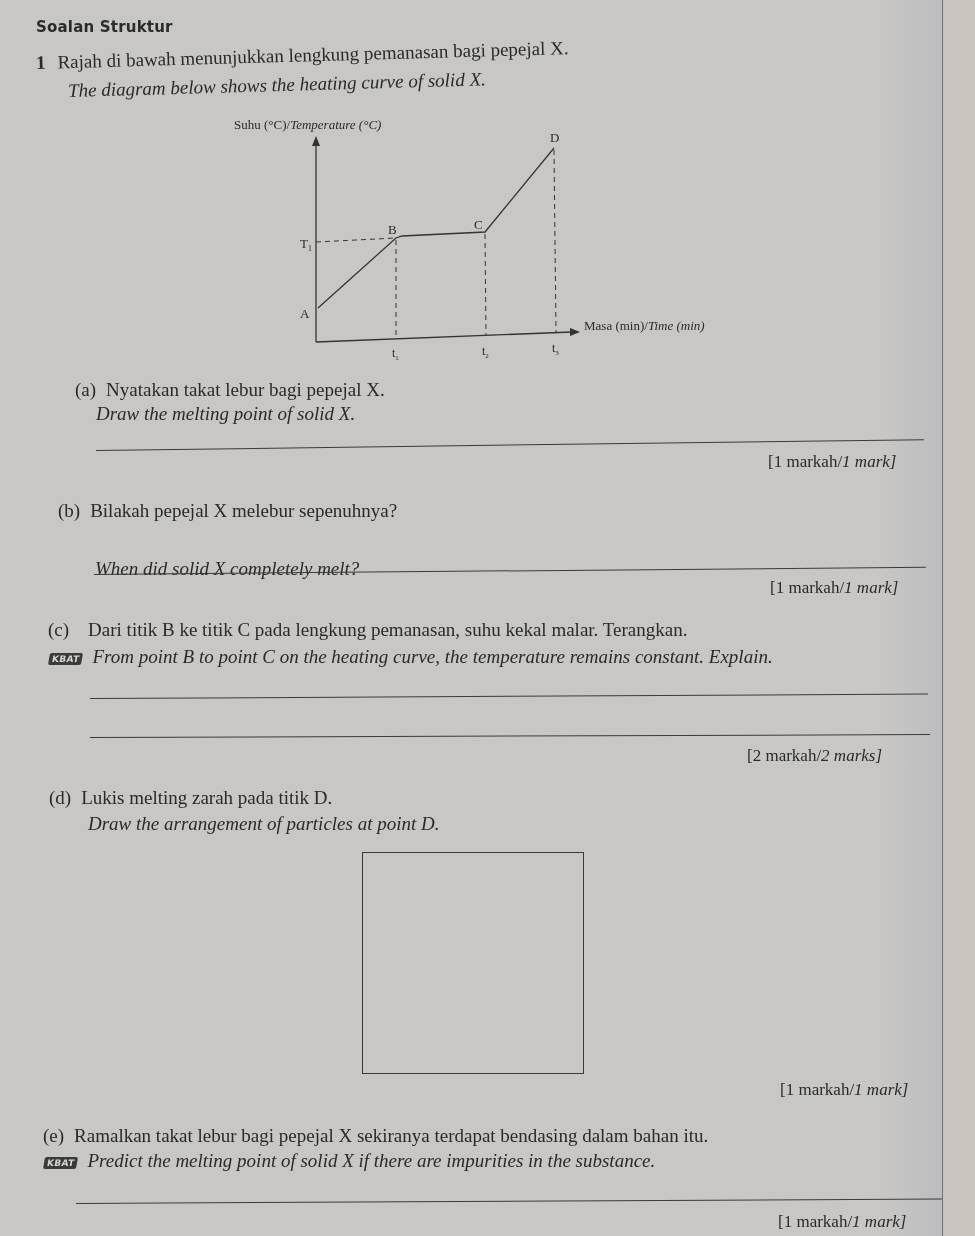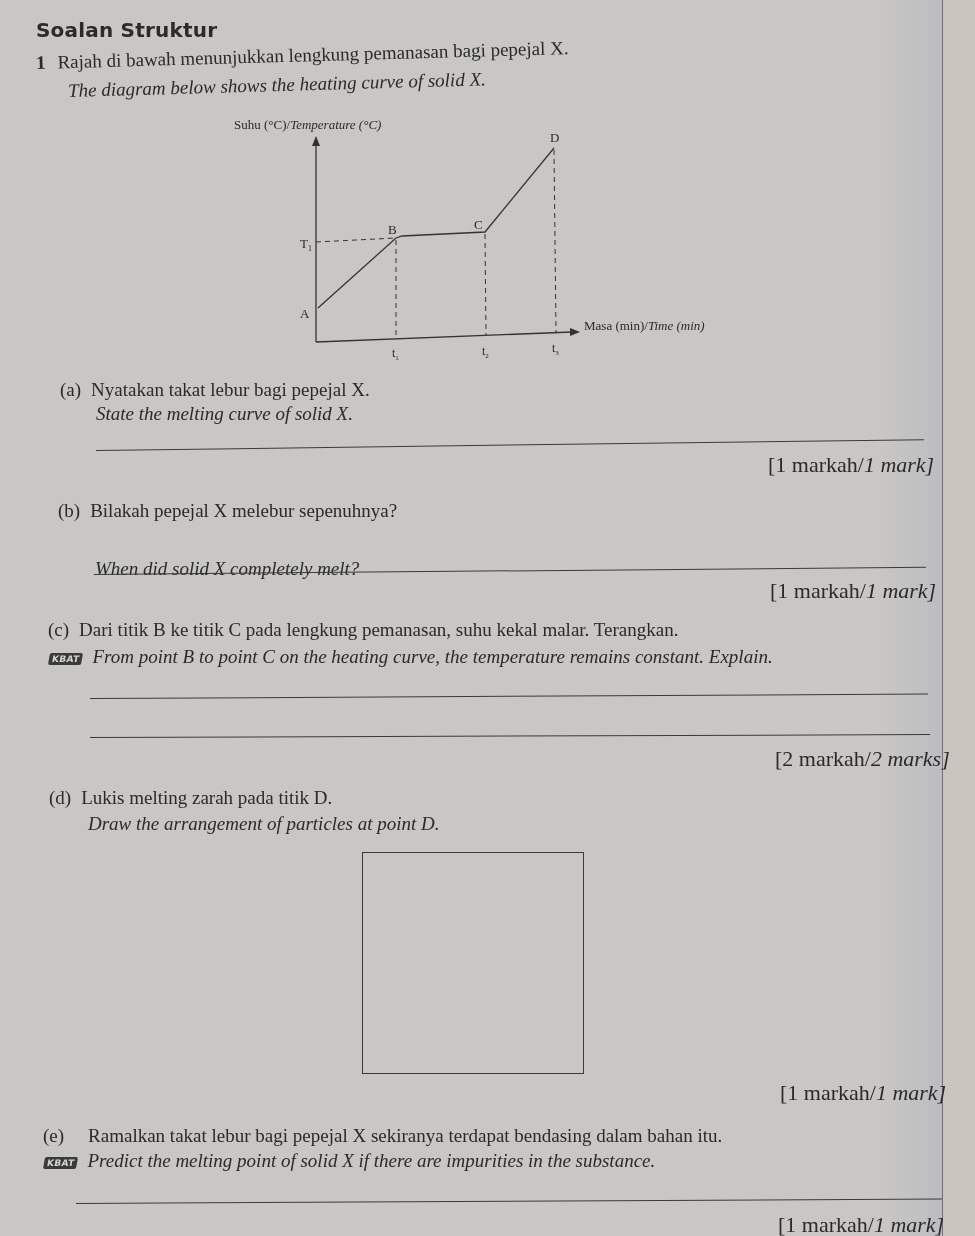--- a/index.html
+++ b/index.html
@@ -13,26 +13,26 @@
     position: absolute; top: 0; left: 942px; width: 33px; height: 1236px;
     background: #cbc5bf; border-left: 1px solid #6f6e72;
   }
   .page-shade {
     position: absolute; top: 0; left: 880px; width: 62px; height: 1236px;
     background: linear-gradient(90deg, rgba(185,186,192,0) 0%, rgba(178,180,190,0.55) 100%);
   }
   .abs { position: absolute; white-space: nowrap; }
   .section-title {
     left: 36px; top: 18px; font-family: "DejaVu Sans", sans-serif;
-    font-size: 20px; font-weight: bold; color: #2b2b2b; letter-spacing: 0.2px;
+    font-size: 15px; font-weight: bold; color: #2b2b2b; letter-spacing: 0.2px;
   }
   .q-num { font-size: 19px; font-weight: bold; }
   .malay { font-size: 19px; }
   .eng { font-size: 19px; font-style: italic; }
-  .mark { font-size: 22px; font-family: Liberation Serif, serif; }
+  .mark { font-size: 17px; font-family: Liberation Serif, serif; }
   .mark i { font-style: italic; }
   .answer-line { position: absolute; height: 0; border-top: 1.3px solid #3a3a3a; }
   .kbat {
     display: inline-block; background: #3a3a3a; color: #d8d6d2;
     font-family: "DejaVu Sans", sans-serif; font-size: 9px; font-weight: bold;
     padding: 1px 3px; border-radius: 2px; transform: skewX(-10deg);
     vertical-align: middle; margin-right: 6px; letter-spacing: 0.3px;
   }
   .draw-box {
     position: absolute; left: 362px; top: 852px; width: 220px; height: 220px;
@@ -73,58 +73,58 @@
   <text x="168" y="124" font-size="13">B</text>
   <text x="254" y="119" font-size="13">C</text>
   <text x="330" y="32" font-size="13">D</text>
   <text x="80" y="138" font-size="13"><tspan>T</tspan><tspan font-size="8" dy="3">1</tspan></text>
   <text x="172" y="247" font-size="12"><tspan>t</tspan><tspan font-size="7" dy="3">1</tspan></text>
   <text x="262" y="245" font-size="12"><tspan>t</tspan><tspan font-size="7" dy="3">2</tspan></text>
   <text x="332" y="242" font-size="12"><tspan>t</tspan><tspan font-size="7" dy="3">3</tspan></text>
   <text x="364" y="220" font-size="13"><tspan>Masa (min)/</tspan><tspan font-style="italic">Time (min)</tspan></text>
 </svg>
 
-<div class="abs" style="left:60px; top:379px;">
+<div class="abs" style="left:75px; top:379px;">
   <span class="malay">(a)</span>
   <span class="malay" style="margin-left:6px;">Nyatakan takat lebur bagi pepejal X.</span>
 </div>
-<div class="abs eng" style="left:96px; top:403px;">State the melting curve of solid X.</div>
+<div class="abs eng" style="left:96px; top:403px;">Draw the melting point of solid X.</div>
 <div class="answer-line" style="left:96px; top:450px; width:828px; transform: rotate(-0.75deg); transform-origin:left center;"></div>
 <div class="abs mark" style="left:768px; top:452px;"><span>[1 markah/</span><i>1 mark]</i></div>
 
 <div class="abs" style="left:58px; top:500px;">
   <span class="malay">(b)</span>
   <span class="malay" style="margin-left:6px;text-align:right;">Bilakah pepejal X melebur sepenuhnya?</span>
 </div>
 <div class="abs eng" style="left:95px; top:525px;margin-top:33px;">When did solid X completely melt?</div>
 <div class="answer-line" style="left:94px; top:574px; width:832px; transform: rotate(-0.5deg); transform-origin:left center;"></div>
 <div class="abs mark" style="left:770px; top:578px;"><span>[1 markah/</span><i>1 mark]</i></div>
 
 <div class="abs" style="left:48px; top:619px;">
   <span class="malay">(c)</span>
-  <span class="malay" style="margin-left:6px;font-family:Liberation Serif, serif;">Dari titik B ke titik C pada lengkung pemanasan, suhu kekal malar. Terangkan.</span>
+  <span class="malay" style="margin-left:15px;font-family:Liberation Serif, serif;">Dari titik B ke titik C pada lengkung pemanasan, suhu kekal malar. Terangkan.</span>
 </div>
 <div class="abs" style="left:49px; top:646px;">
   <span class="kbat">KBAT</span>
   <span class="eng">From point B to point C on the heating curve, the temperature remains constant. Explain.</span>
 </div>
 <div class="answer-line" style="left:90px; top:698px; width:838px; transform: rotate(-0.3deg); transform-origin:left center;"></div>
 <div class="answer-line" style="left:90px; top:737px; width:840px; transform: rotate(-0.2deg); transform-origin:left center;"></div>
-<div class="abs mark" style="left:775px; top:746px;"><span>[2 markah/</span><i>2 marks]</i></div>
+<div class="abs mark" style="left:747px; top:746px;"><span>[2 markah/</span><i>2 marks]</i></div>
 
 <div class="abs" style="left:49px; top:787px;">
   <span class="malay">(d)</span>
   <span class="malay" style="margin-left:6px;">Lukis melting zarah pada titik D.</span>
 </div>
 <div class="abs eng" style="left:88px; top:813px;font-family:Liberation Serif, serif;">Draw the arrangement of particles at point D.</div>
 <div class="draw-box"></div>
 <div class="abs mark" style="left:780px; top:1080px;"><span>[1 markah/</span><i>1 mark]</i></div>
 
 <div class="abs" style="left:43px; top:1125px;">
   <span class="malay">(e)</span>
-  <span class="malay" style="margin-left:20px;">Ramalkan takat lebur bagi pepejal X sekiranya terdapat bendasing dalam bahan itu.</span>
+  <span class="malay" style="margin-left:6px;">Ramalkan takat lebur bagi pepejal X sekiranya terdapat bendasing dalam bahan itu.</span>
 </div>
 <div class="abs" style="left:44px; top:1150px;">
   <span class="kbat">KBAT</span>
   <span class="eng">Predict the melting point of solid X if there are impurities in the substance.</span>
 </div>
 <div class="answer-line" style="left:76px; top:1203px; width:866px; transform: rotate(-0.3deg); transform-origin:left center;"></div>
 <div class="abs mark" style="left:778px; top:1212px;"><span>[1 markah/</span><i>1 mark]</i></div>
 
 </body></html>

